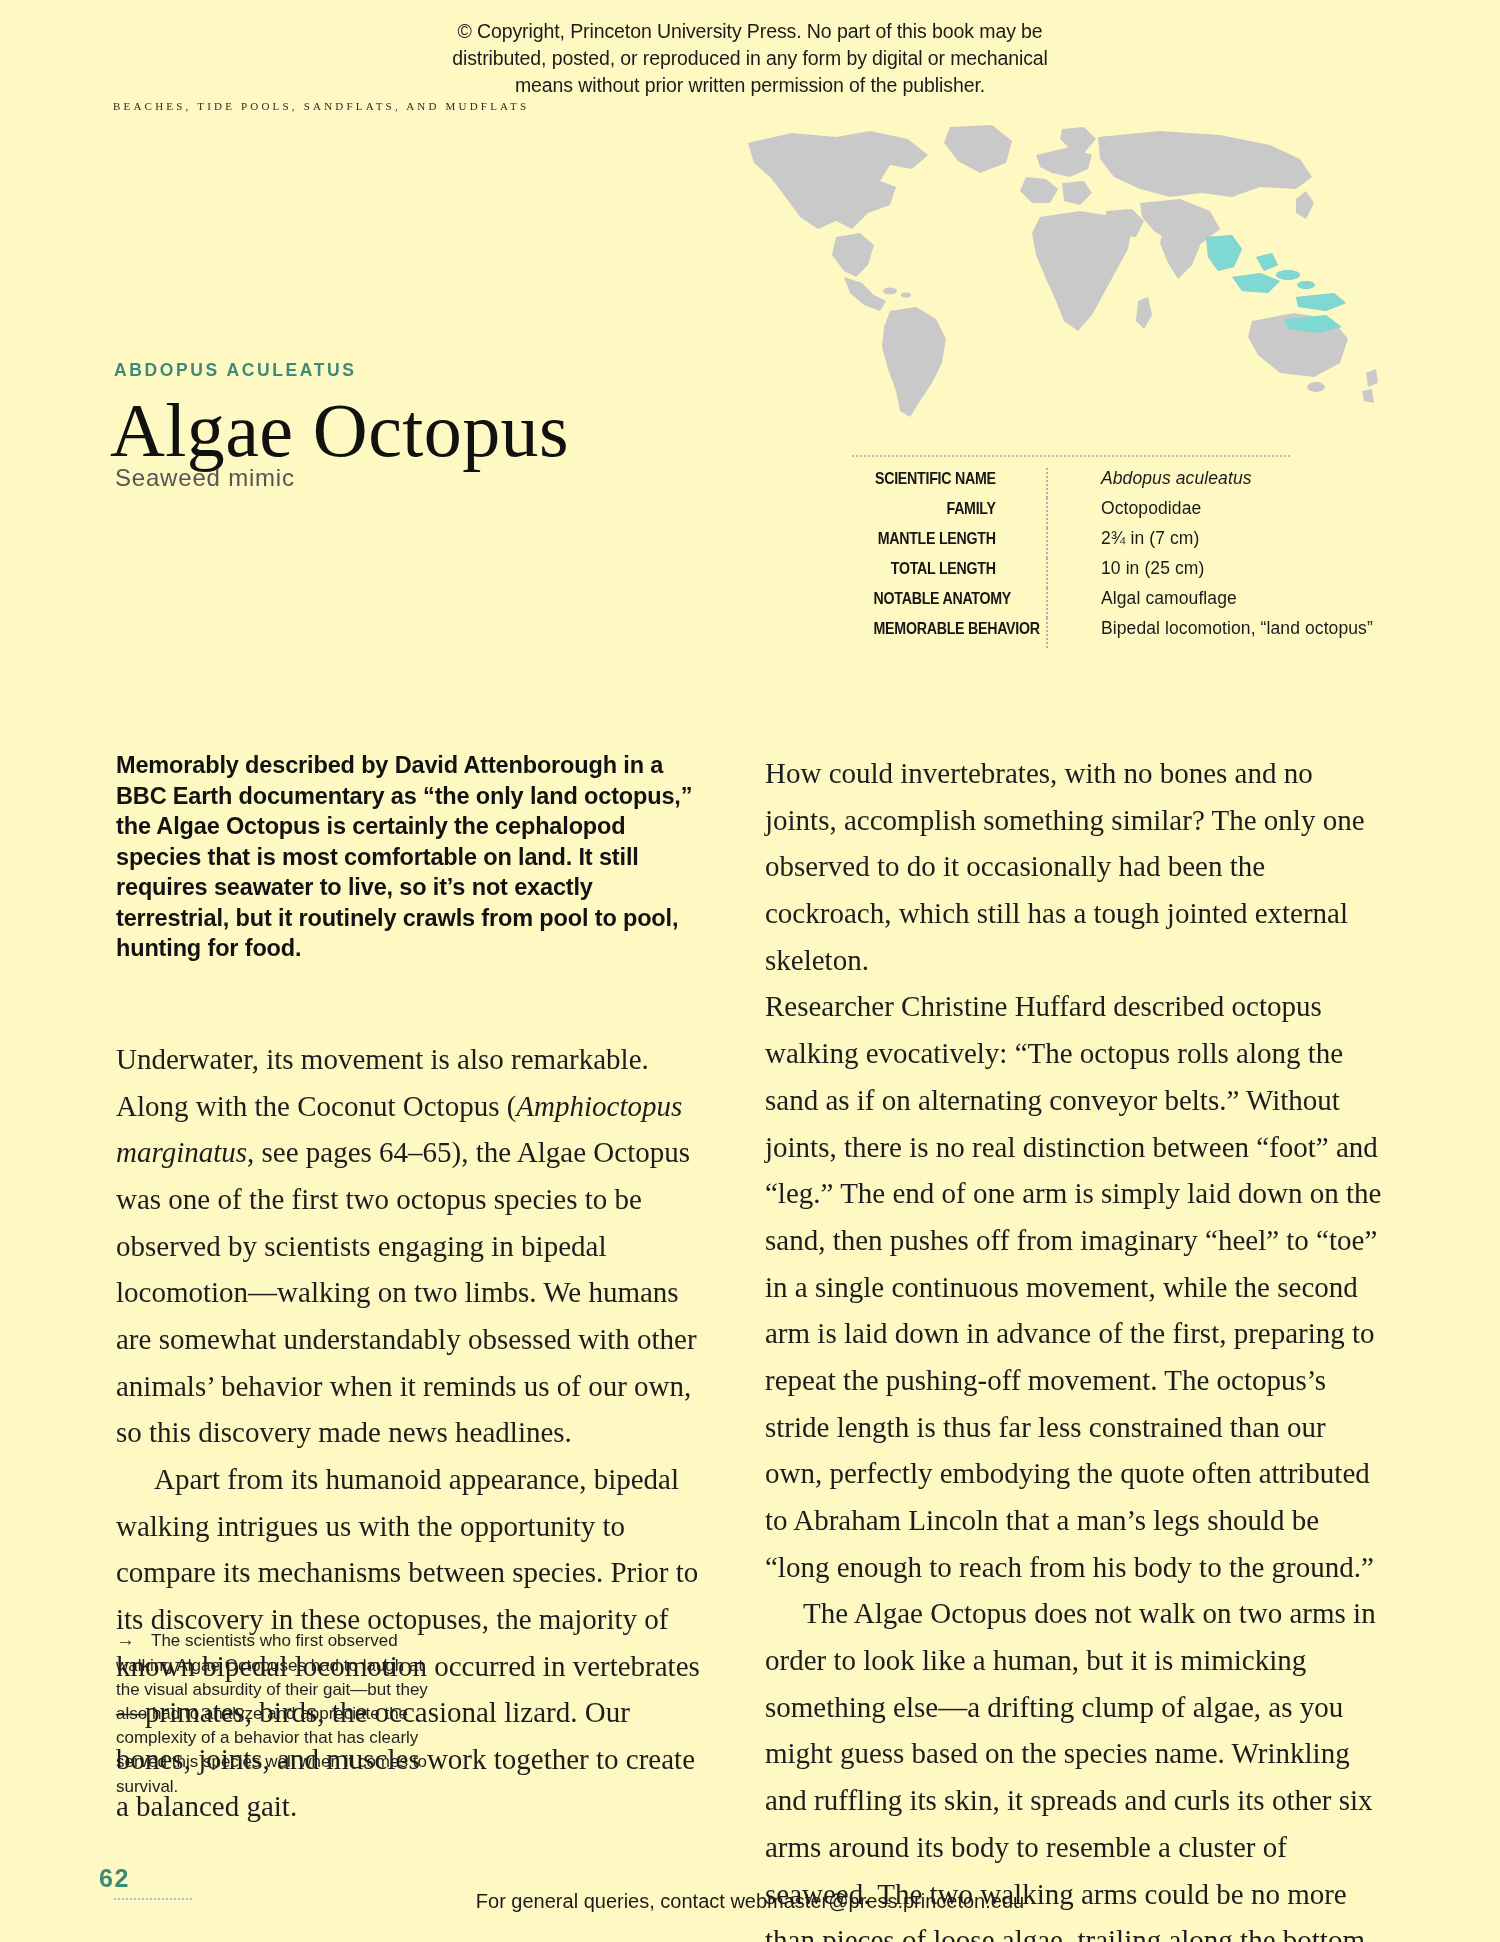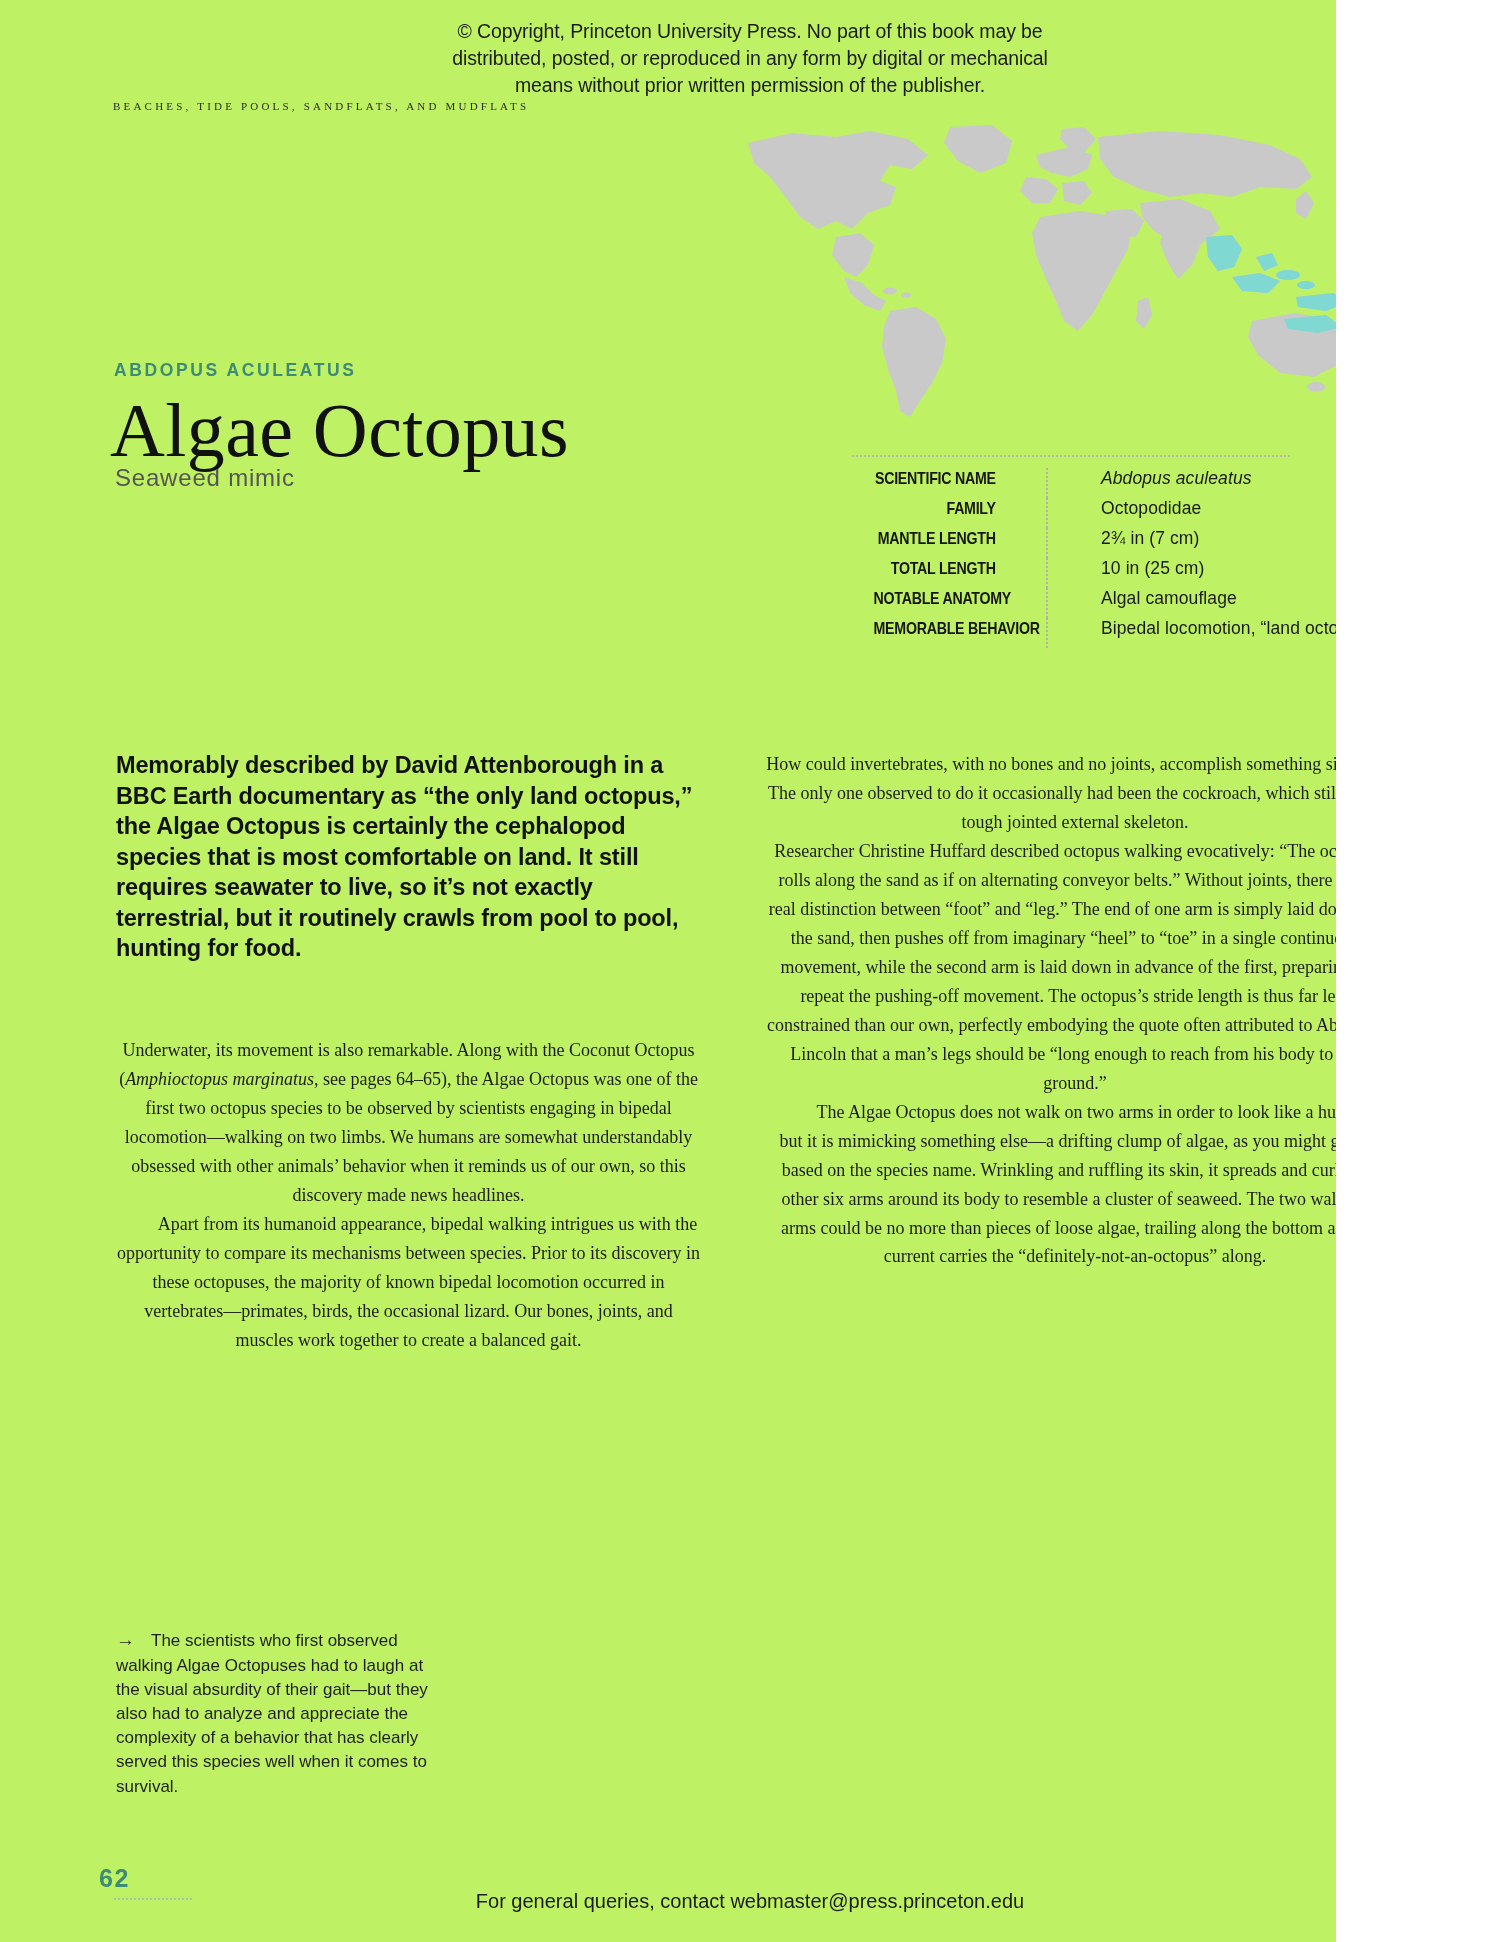--- a/index.html
+++ b/index.html
@@ -2,23 +2,23 @@
 <html><head>
 <meta charset="utf-8">
 <style>
   html, body {
     margin: 0;
     padding: 0;
     background: #ffffff;
   }
   .page {
     position: relative;
-    width: 1336px;
+    width: 1500px;
     height: 1942px;
-    background: #bef264;
+    background: #fef9c3;
     overflow: hidden;
     font-family: "Liberation Sans", sans-serif;
   }
 
   
   .copyright {
     position: absolute;
     left: 380px;
     top: 18px;
     width: 740px;
@@ -155,25 +155,25 @@
     font-size: 23.5px;
     font-weight: 700;
     line-height: 1.30;
     color: #121212;
     letter-spacing: -0.15px;
     margin: 0 0 72px 0;
   }
 
   p.body {
     font-family: "Liberation Serif", serif;
-    font-size: 18px;
+    font-size: 29px;
     line-height: 1.61;
     color: #1d1d1d;
     margin: 0;
-    text-align: center;
+    text-align: left;
   }
   p.body + p.body { margin-top: 0; }
   p.body.indent { text-indent: 38px; }
   p.body i { font-style: italic; }
 
   
   .caption {
     position: absolute;
     left: 116px;
     top: 1627px;

